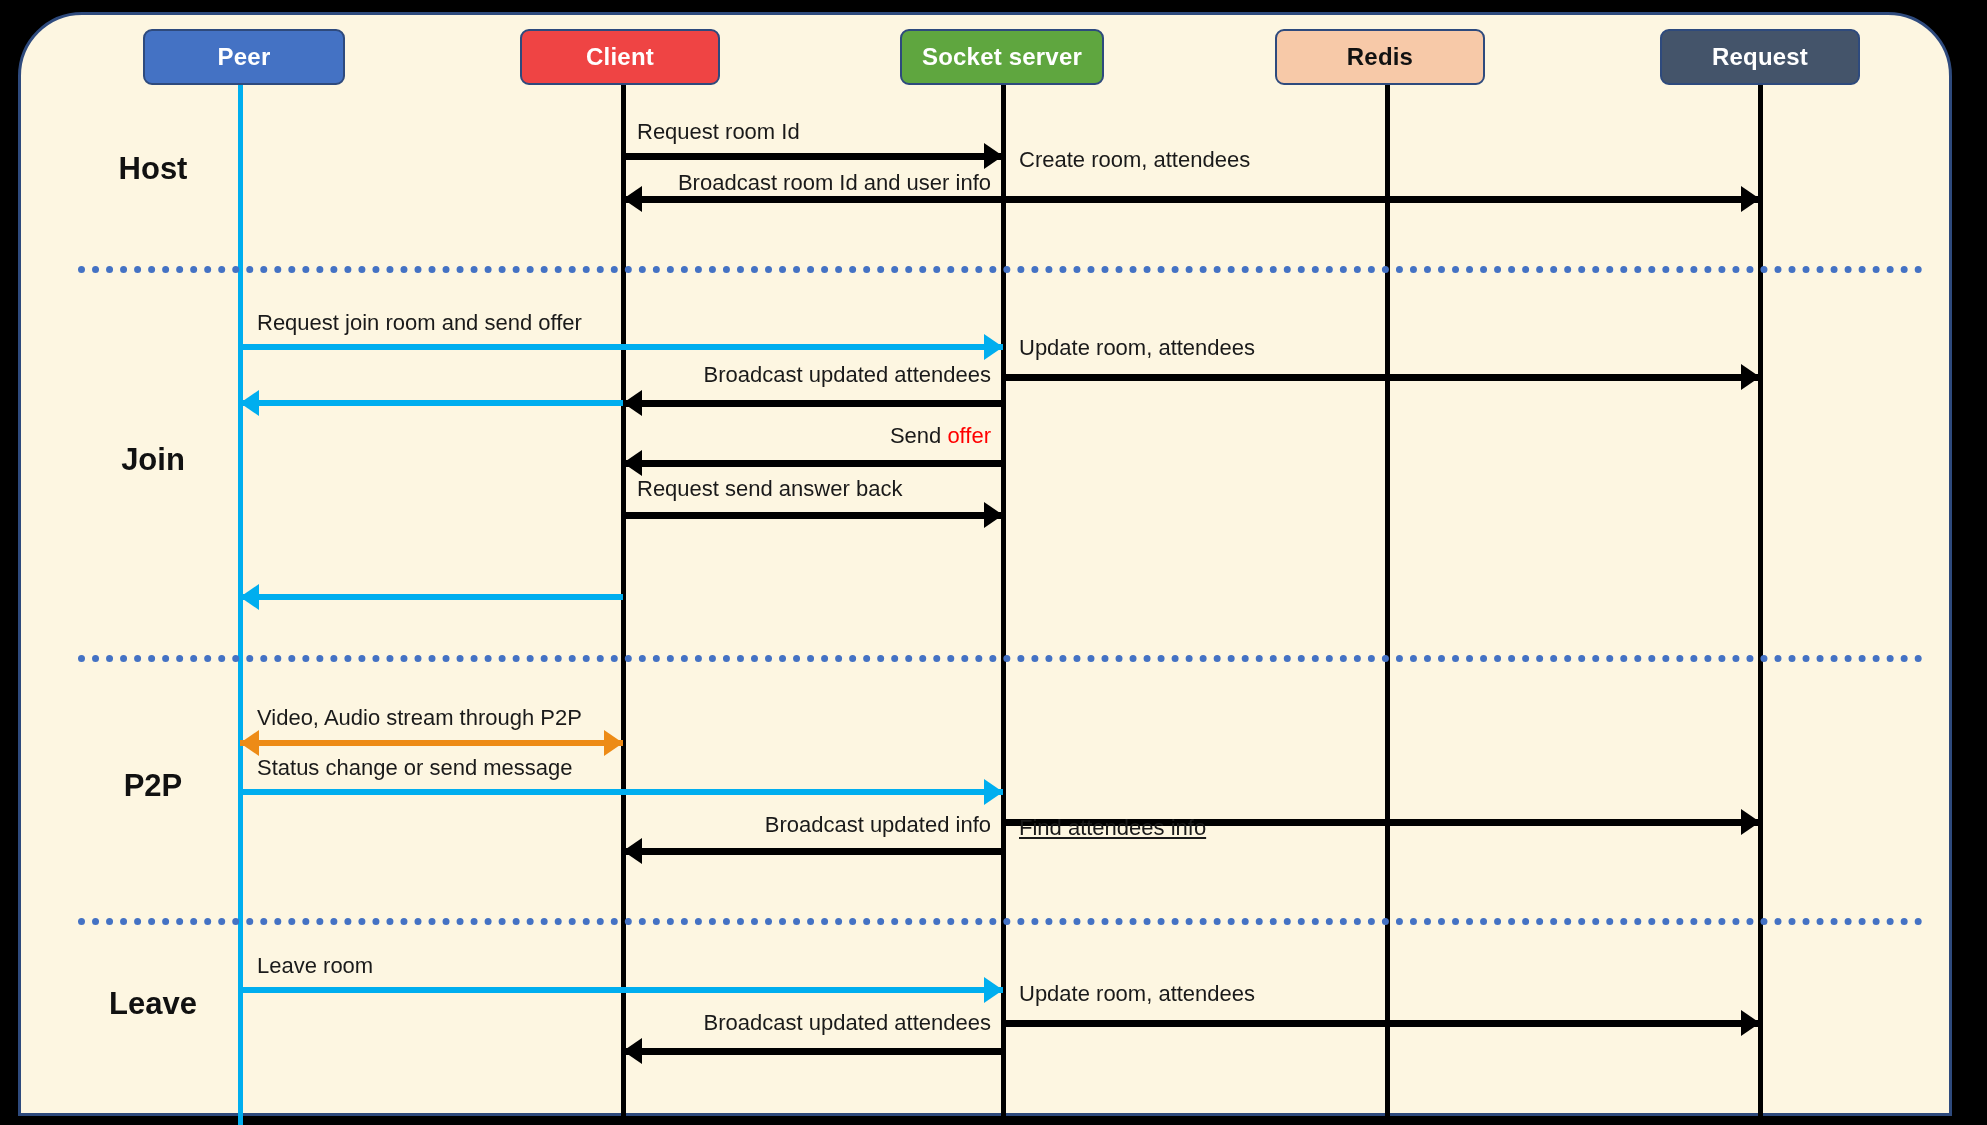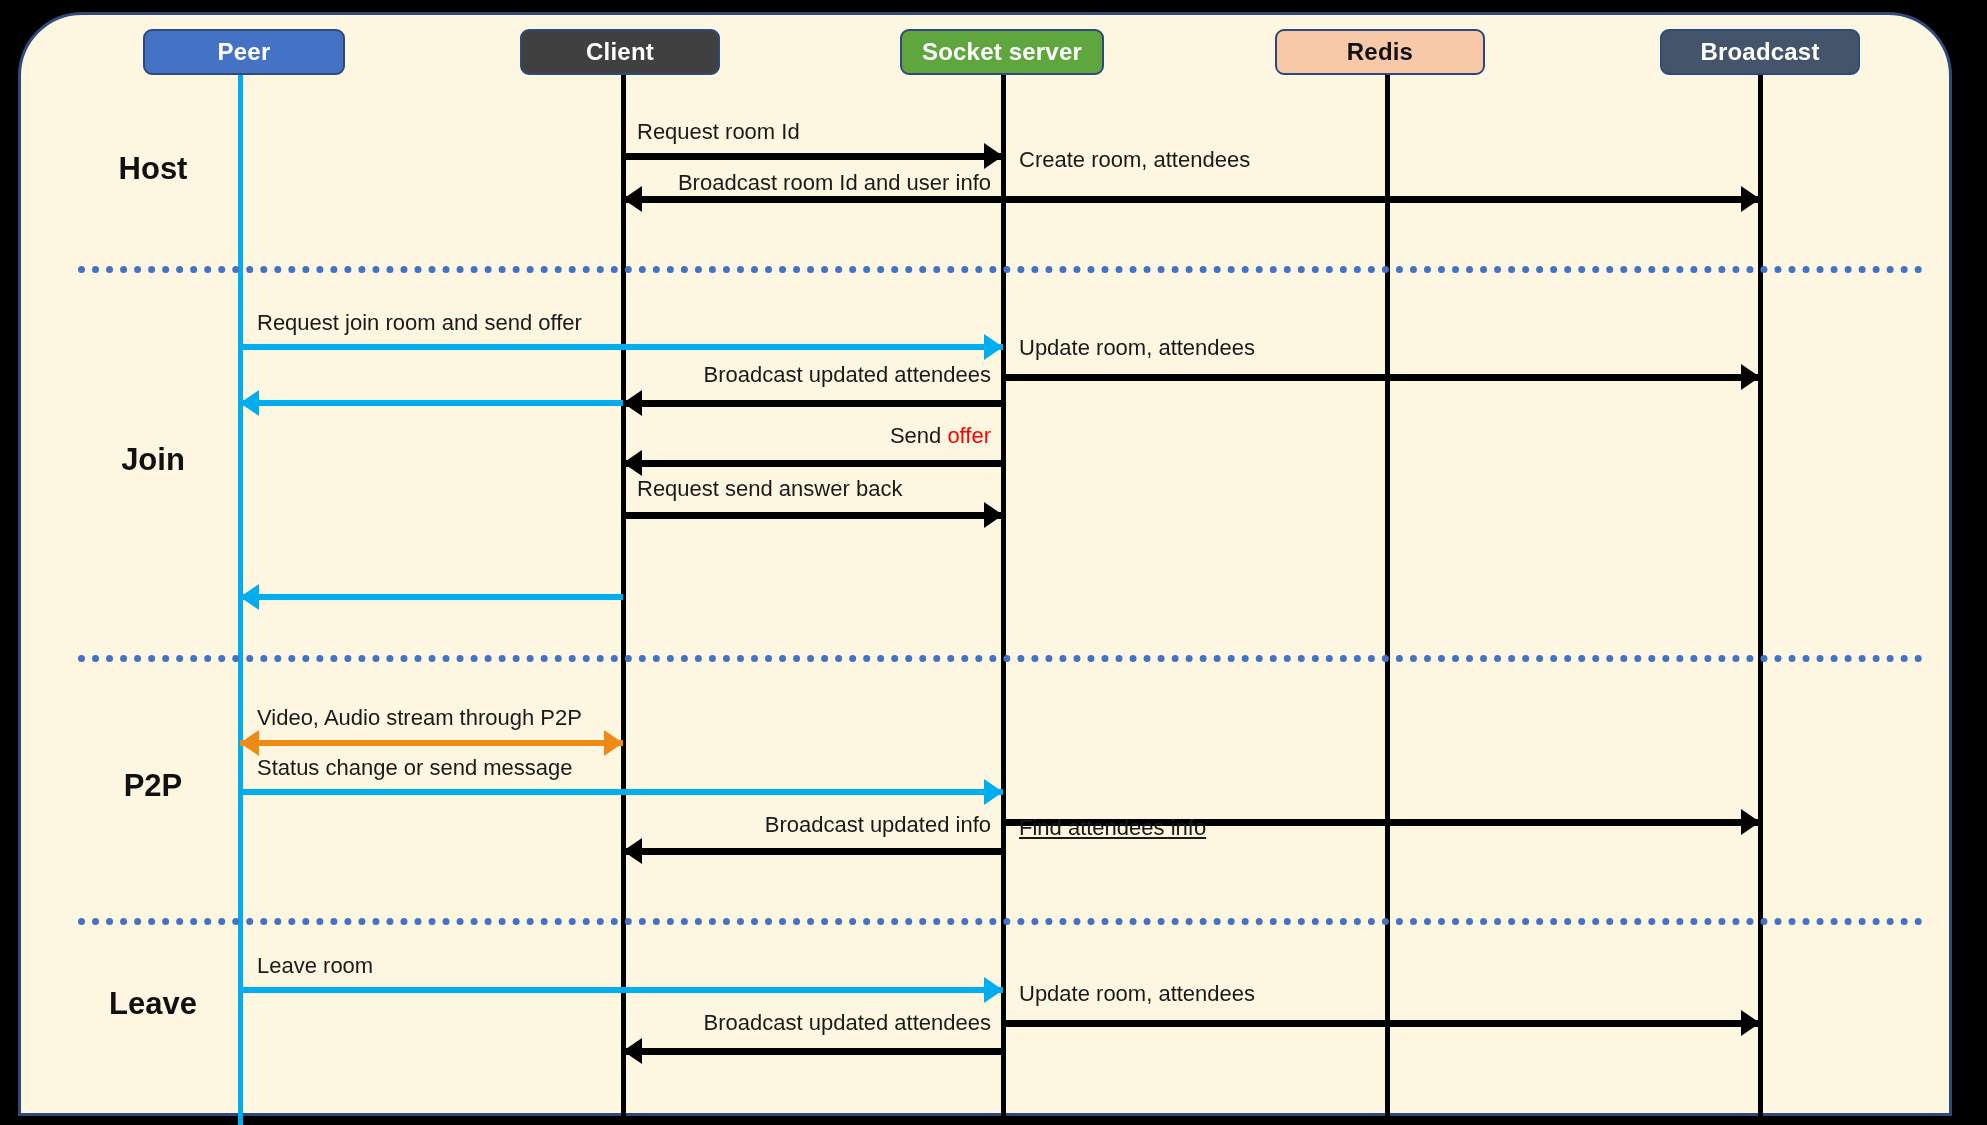--- a/index.html
+++ b/index.html
@@ -8,21 +8,21 @@
   #stage{position:relative;width:1987px;height:1125px;background:#000;}
 
   .canvas-card{
     position:absolute;left:18px;top:12px;width:1934px;height:1104px;
     background:#FDF6E1;border:3px solid #2E4A7D;
     border-radius:64px 64px 0 0;box-sizing:border-box;
   }
 
   
   .actor{
-    position:absolute;height:46px;border-radius:9px;
+    position:absolute;height:56px;border-radius:9px;
     border:2px solid #2E4A7D;box-sizing:border-box;
     display:flex;align-items:center;justify-content:center;
     font-weight:bold;font-size:24px;letter-spacing:.2px;
   }
 
   
   .lifeline{position:absolute;width:5px;}
 
   
   .section-label{
@@ -140,30 +140,30 @@
       <div class="msg-label " style="left: 236px; top: 690px;">Video, Audio stream through P2P</div>
       <div class="msg-label " style="left: 236px; top: 740px;">Status change or send message</div>
       <div class="msg-label " style="left: 998px; top: 800px; text-decoration: underline;">Find attendees info</div>
       <div class="msg-label right" style="left: 970px; top: 797px; text-align: left;">Broadcast updated info</div>
       <div class="msg-label " style="left: 236px; top: 938px;">Leave room</div>
       <div class="msg-label " style="left: 998px; top: 966px;">Update room, attendees</div>
       <div class="msg-label right" style="left: 970px; top: 995px; text-align: right;">Broadcast updated attendees</div>
       <div class="actor" style="left: 122px; top: 14px; width: 202px; background: rgb(68, 114, 196); color: rgb(255, 255, 255);">
         <span>Peer</span>
       </div>
-      <div class="actor" style="left: 499px; top: 14px; width: 200px; background: #404040; color: rgb(255, 255, 255); justify-content: center;">
+      <div class="actor" style="left: 499px; top: 14px; width: 200px; background: #ef4444; color: rgb(255, 255, 255); justify-content: center;">
         <span>Client</span>
       </div>
       <div class="actor" style="left: 879px; top: 14px; width: 204px; background: rgb(95, 166, 63); color: rgb(255, 255, 255);">
         <span>Socket server</span>
       </div>
       <div class="actor" style="left: 1254px; top: 14px; width: 210px; background: rgb(247, 201, 168); color: rgb(17, 17, 17);">
         <span>Redis</span>
       </div>
       <div class="actor" style="left: 1639px; top: 14px; width: 200px; background: rgb(68, 84, 106); color: rgb(255, 255, 255);">
-        <span>Broadcast</span>
+        <span>Request</span>
       </div>
       <div class="section-label" style="left: 132px; top: 154px;">Host</div>
       <div class="section-label" style="left: 132px; top: 445px;">Join</div>
       <div class="section-label" style="left: 132px; top: 771px;">P2P</div>
       <div class="section-label" style="left: 132px; top: 989px;">Leave</div>
     </div>
 </div>
 
 </body></html>

